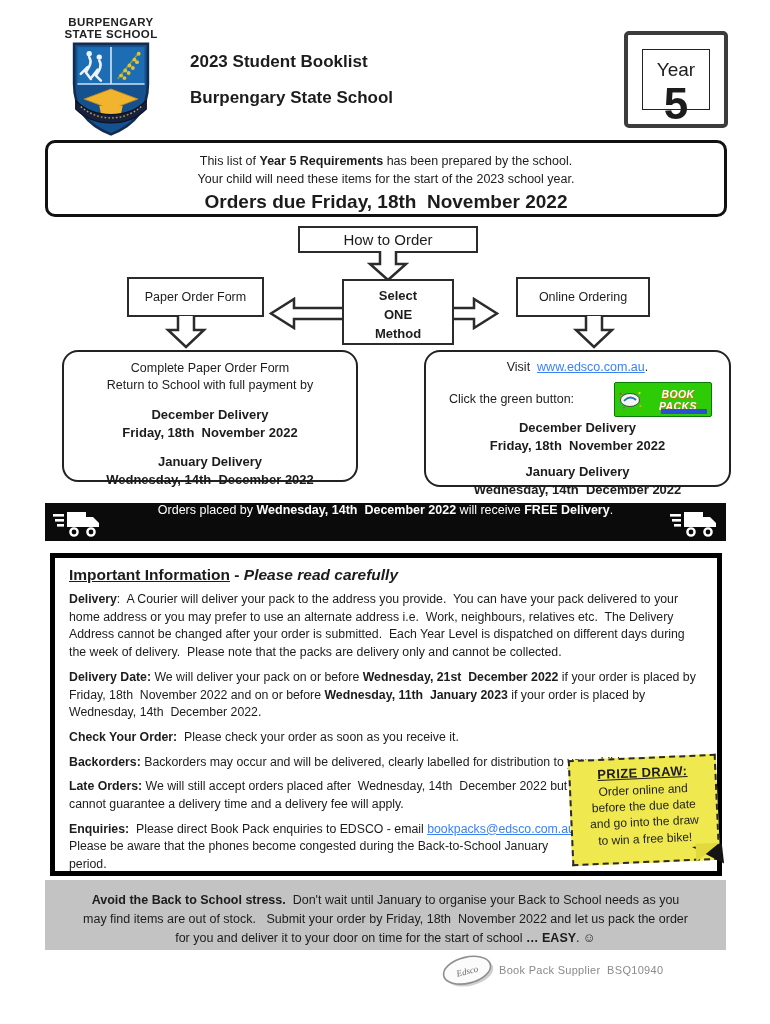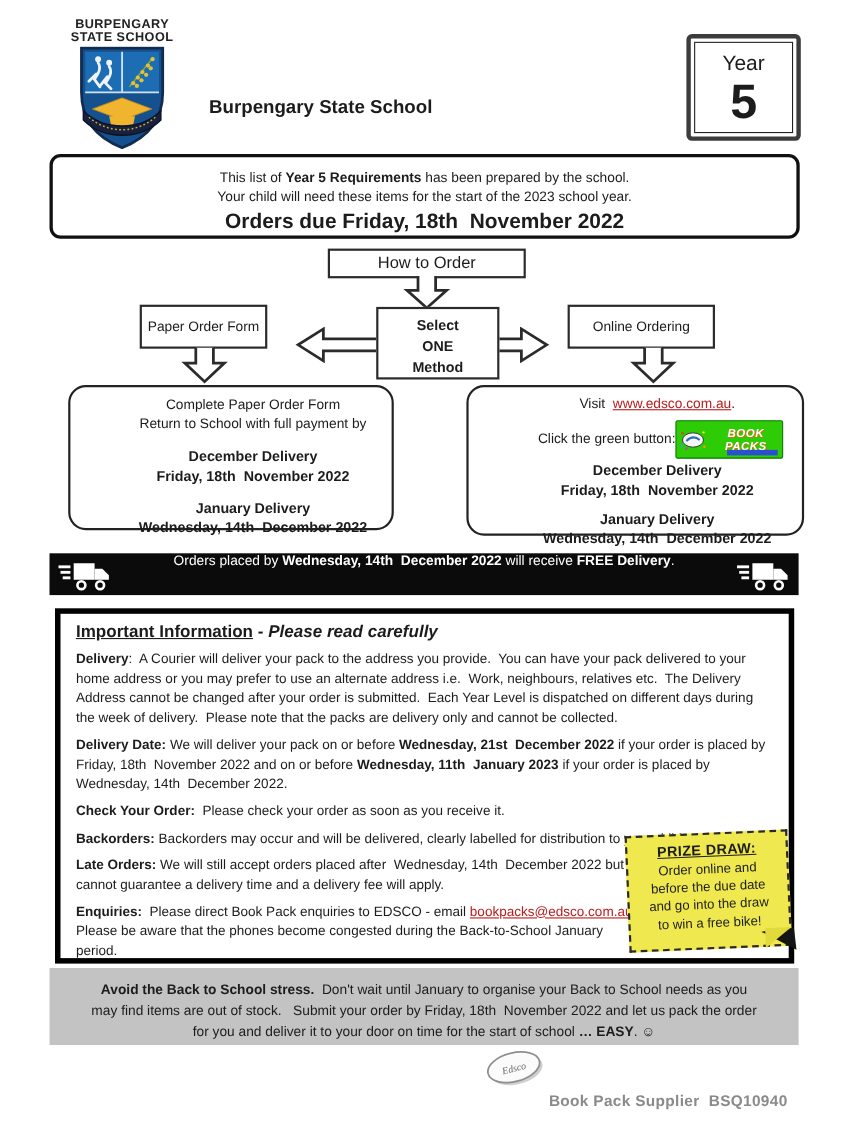--- a/index.html
+++ b/index.html
@@ -11,49 +11,49 @@
   .u{text-decoration:underline;}
   .pre{white-space:pre-wrap;}
 
   
   .logo-block{left:56px;top:16px;width:110px;text-align:center;}
   .logo-line{font-size:11.5px;font-weight:bold;letter-spacing:.4px;line-height:1.05;color:#222;}
   .crest{width:84px;height:94px;margin-top:2px;}
   .title1{left:190px;top:52px;font-size:17px;font-weight:bold;}
   .title2{left:190px;top:88px;font-size:17px;font-weight:bold;}
   .yearbox{left:624px;top:31px;width:104px;height:97px;border:4px solid #3c3c3c;border-radius:5px;
-           background:#fff;padding:3px;box-sizing:border-box;}
+           background:#fff;padding:14px;box-sizing:border-box;}
   .yearbox-inner{width:100%;height:100%;border:1.5px solid #222;box-sizing:border-box;text-align:center;}
   .year-word{font-size:19px;margin-top:9px;}
   .year-num{font-size:44px;font-weight:bold;line-height:1.05;}
 
   
   .notice{left:45px;top:140px;width:682px;height:77px;border:3px solid #111;border-radius:10px;
           box-sizing:border-box;text-align:center;padding-top:9px;}
   .notice-l1,.notice-l2{font-size:12.5px;line-height:1.45;}
   .notice-due{font-size:19px;font-weight:bold;margin-top:3px;}
 
   
   .fc-box{border:2px solid #2b2b2b;background:#fff;box-sizing:border-box;text-align:center;}
   .howto{left:298px;top:226px;width:180px;height:27px;font-size:15px;line-height:24px;}
   .selectbox{left:342px;top:279px;width:112px;height:66px;border-width:2.5px;font-size:13px;font-weight:bold;
              line-height:1.45;padding-top:6px;z-index:2;}
-  .paperbox{left:127px;top:277px;width:116px;height:40px;font-size:12.5px;line-height:37px;}
+  .paperbox{left:127px;top:277px;width:137px;height:40px;font-size:12.5px;line-height:37px;}
   .onlinebox{left:516px;top:277px;width:134px;height:40px;font-size:12.5px;line-height:37px;}
   .arrow-svg{display:block;}
 
   
-  .rbox{border:2px solid #222;border-radius:16px;box-sizing:border-box;text-align:center;background:#fff;padding-left:40px;}
+  .rbox{border:2px solid #222;border-radius:16px;box-sizing:border-box;text-align:center;background:#fff;}
   .rbox-left{left:62px;top:350px;width:296px;height:132px;padding-top:8px;}
   .rbox-right{left:424px;top:350px;width:307px;height:137px;padding-top:7px;}
   .rl{font-size:12.5px;line-height:17px;}
   .rb{font-size:13px;font-weight:bold;line-height:17.5px;}
   .sp12{height:12px;}
   .sp9{height:9px;}
-  .doc-link{color:#b91c1c;cursor:pointer;}
+  .doc-link{color:#3b82f6;cursor:pointer;}
   .click-row{position:relative;height:38px;margin-top:5px;}
   .click-text{position:absolute;left:23px;top:11px;font-size:12.5px;}
   .bookpacks-btn{position:absolute;right:17px;top:1px;width:96px;height:33px;background:#2ecb07;
                  border:1px solid #0a7a00;border-radius:2px;cursor:pointer;display:flex;align-items:center;}
   .bp-logo{width:26px;height:22px;margin-left:2px;flex:0 0 auto;}
   .bp-text{font-size:10.5px;font-weight:bold;font-style:italic;color:#fff;letter-spacing:.4px;
            text-shadow:1px 1px 0 #c87800;margin-left:2px;}
   .bp-strip{position:absolute;right:4px;bottom:2px;width:46px;height:5px;background:#2b4fd4;}
 
   
@@ -80,21 +80,21 @@
                border-right:24px solid transparent;border-top:18px solid #e2da3b;}
   .sticky-title{font-size:13px;font-weight:bold;text-decoration:underline;letter-spacing:.4px;margin-bottom:2px;}
   .sticky-text{font-size:12px;line-height:1.35;width:116px;margin:0 auto;}
 
   
   .grayband{left:45px;top:880px;width:681px;height:70px;background:#c3c3c3;box-sizing:border-box;
             text-align:center;padding:11px 38px 0 38px;font-size:12.5px;line-height:1.5;white-space:pre-wrap;}
 
   
   .edsco-logo{left:441px;top:950px;width:54px;height:42px;}
-  .supplier{left:499px;top:992px;font-size:14px;color:#8a8a8a;letter-spacing:.3px;font-weight:bold;}
+  .supplier{left:499px;top:964px;font-size:11px;color:#8a8a8a;letter-spacing:.3px;}
 </style>
 </head>
 <body>
 
 <div id="page">
 
   <div class="abs logo-block">
     <div class="logo-line">BURPENGARY</div>
     <div class="logo-line">STATE  SCHOOL</div>
     <svg class="crest" viewBox="0 0 100 112">
@@ -119,20 +119,21 @@
         <circle cx="71" cy="37" r="2.3"></circle>
           <circle cx="76" cy="31" r="2.3"></circle>
           <circle cx="81" cy="24" r="2.3"></circle>
       </g>
       <path d="M50 56 L82 68 L50 80 L18 68 Z" fill="#f0b42e" stroke="#c98f14" stroke-width="1"></path>
       <path d="M36 76 L64 76 L61 90 C56 94 44 94 39 90 Z" fill="#f0b42e"></path>
       <path d="M8 70 C30 92 70 92 92 70 L92 80 C70 102 30 102 8 80 Z" fill="#17213d" stroke="#0c1226" stroke-width="1.5"></path>
       <path d="M14 77 C35 95 65 95 86 77" stroke="#caa83c" stroke-width="1.6" fill="none" stroke-dasharray="2 2.5"></path>
     </svg>
   </div>
+  <div class="abs title1">2023 Student Booklist</div>
   <div class="abs title2">Burpengary State School</div>
   <div class="abs yearbox">
     <div class="yearbox-inner">
       <div class="year-word">Year</div>
       <div class="year-num">5</div>
     </div>
   </div>
 
   <div class="abs notice">
     <div class="notice-l1 pre"><span>This list of </span><span class="b">Year 5 Requirements</span><span> has been prepared by the school.</span></div>

